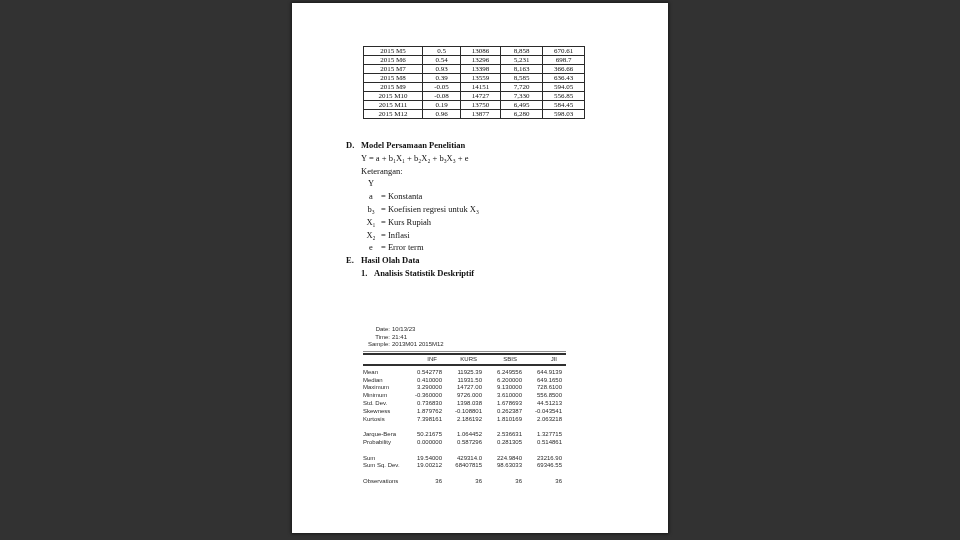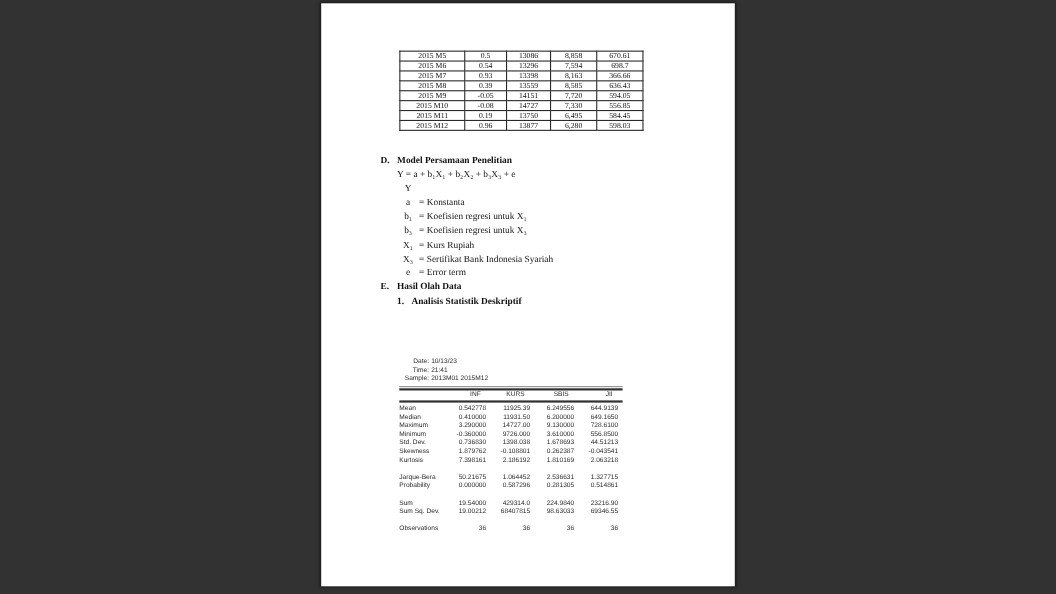--- a/index.html
+++ b/index.html
@@ -103,21 +103,21 @@
         <td>2015 M5</td>
         <td>0.5</td>
         <td>13086</td>
         <td>8,858</td>
         <td>670.61</td>
       </tr>
         <tr>
         <td>2015 M6</td>
         <td>0.54</td>
         <td>13296</td>
-        <td>7,594</td>
+        <td>5,231</td>
         <td>698.7</td>
       </tr>
         <tr>
         <td>2015 M7</td>
         <td>0.93</td>
         <td>13398</td>
         <td>8,163</td>
         <td>366.66</td>
       </tr>
         <tr>
@@ -157,44 +157,41 @@
       </tr>
       </tbody>
   </table>
 
   <div class="body-text">
     <div class="line heading">
       <span class="sec-label">D.</span>
       <span class="sec-title">Model Persamaan Penelitian</span>
     </div>
     <div class="line indent">Y = a + b₁X₁ + b₂X₂ + b₃X₃ + e</div>
+    <div class="line indent">Keterangan:</div>
     <div>
 
     <div class="line indent def">
         <span class="sym">Y</span>
       </div>
         <div class="line indent def">
         <span class="sym">a</span>
         <span>= Konstanta</span>
       </div>
         <div class="line indent def">
-        <span class="sym">b₁</span>
-        <span>= Koefisien regresi untuk X₁</span>
-      </div>
-        <div class="line indent def">
         <span class="sym">b₃</span>
         <span>= Koefisien regresi untuk X₃</span>
       </div>
         <div class="line indent def">
         <span class="sym">X₁</span>
         <span>= Kurs Rupiah</span>
       </div>
         <div class="line indent def">
-        <span class="sym">X₃</span>
-        <span>= Sertifikat Bank Indonesia Syariah</span>
+        <span class="sym">X₂</span>
+        <span>= Inflasi</span>
       </div>
         <div class="line indent def">
         <span class="sym">e</span>
         <span>= Error term</span>
       </div>
       </div>
     <div class="line heading">
       <span class="sec-label">E.</span>
       <span class="sec-title">Hasil Olah Data</span>
     </div>

